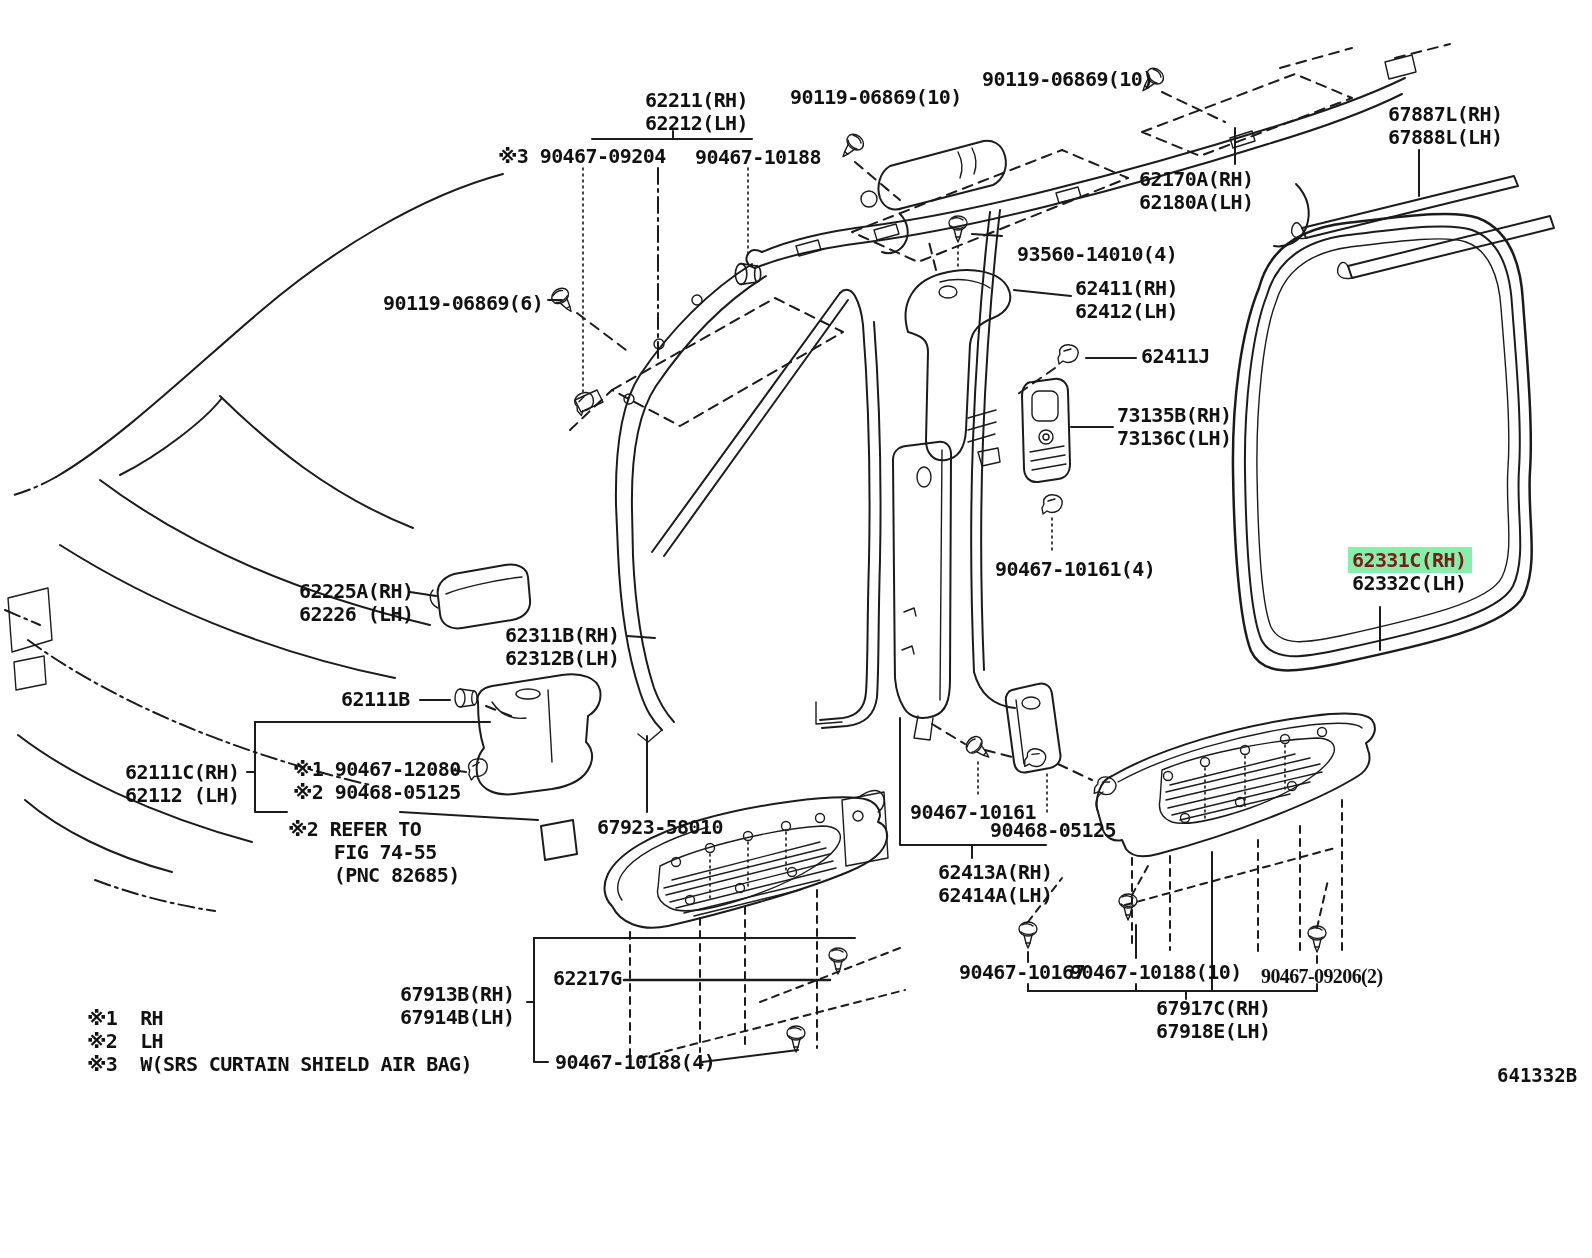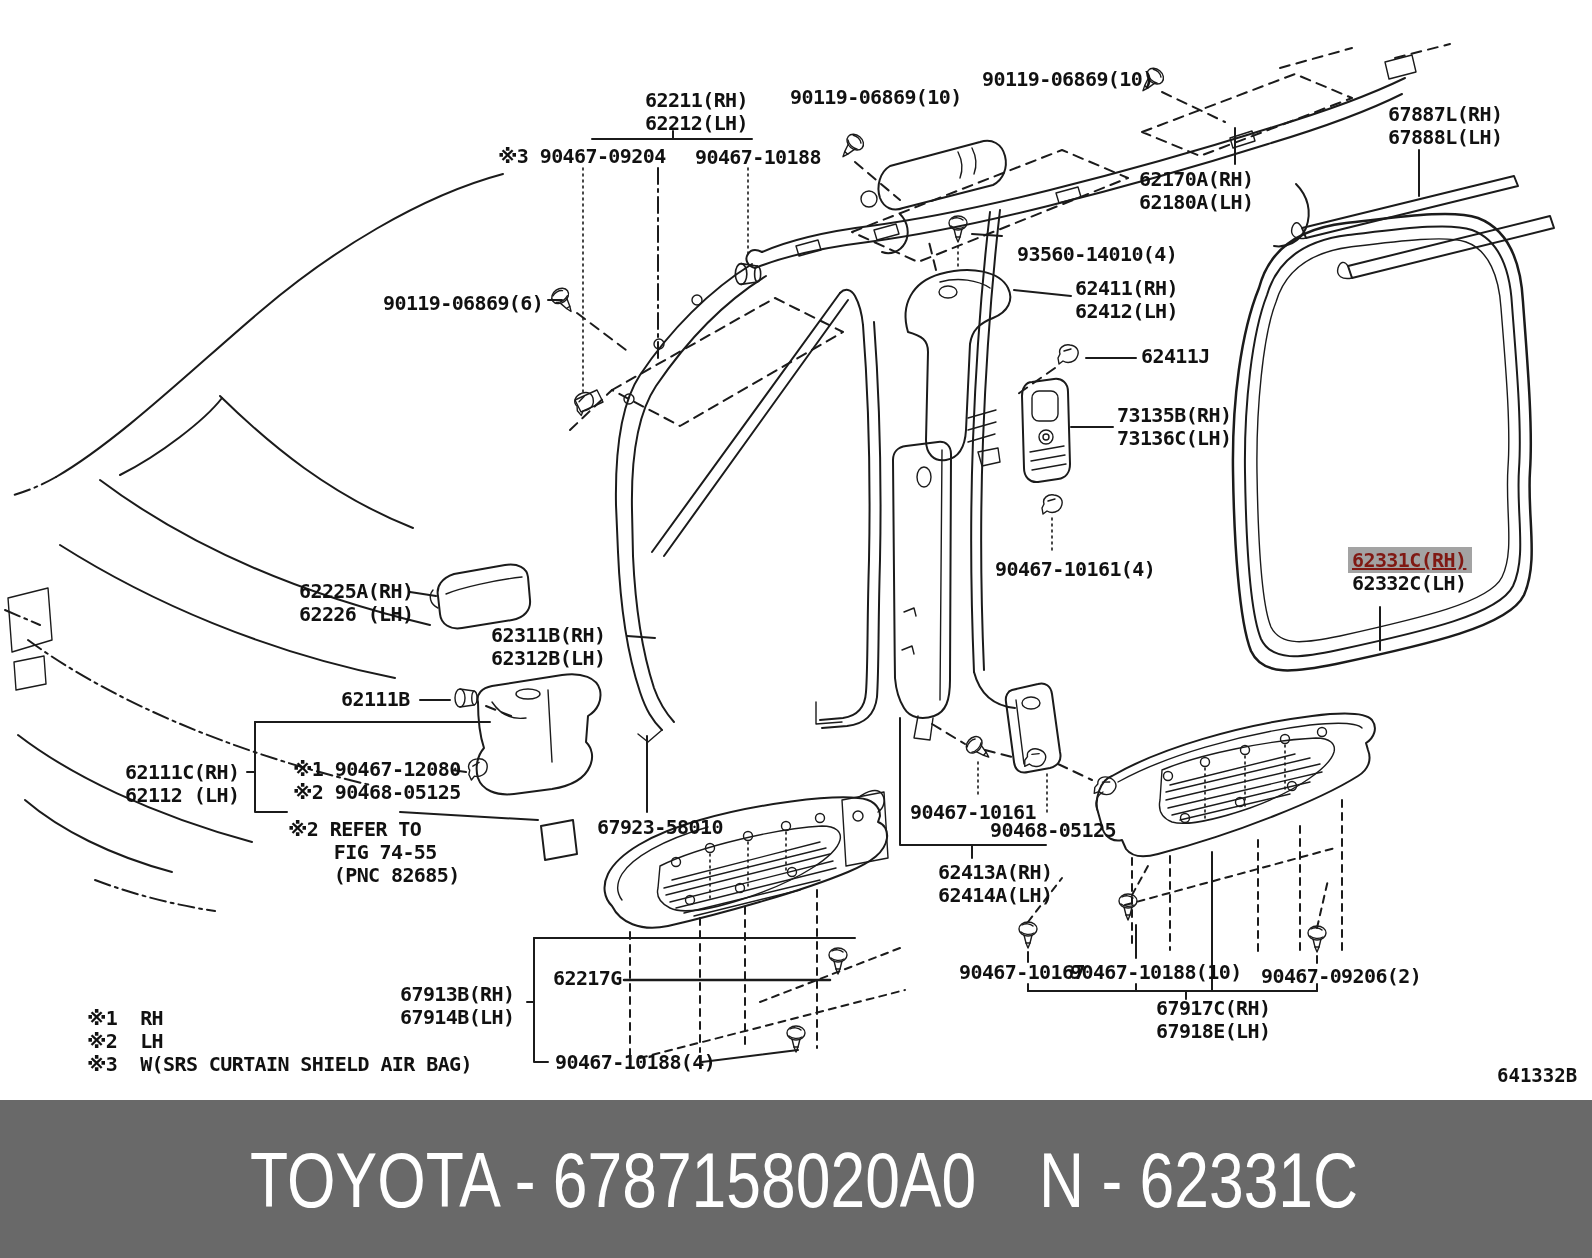--- a/index.html
+++ b/index.html
@@ -301,45 +301,41 @@
       <div class="lbl" style="left: 498px; top: 145px;"><span>※3 90467-09204</span></div>
       <div class="lbl" style="left: 695px; top: 146px;"><span>90467-10188</span></div>
       <div class="lbl" style="left: 1388px; top: 103px;"><span>67887L(RH)</span><span>67888L(LH)</span></div>
       <div class="lbl" style="left: 1139px; top: 168px;"><span>62170A(RH)</span><span>62180A(LH)</span></div>
       <div class="lbl" style="left: 1017px; top: 243px;"><span>93560-14010(4)</span></div>
       <div class="lbl" style="left: 383px; top: 292px;"><span>90119-06869(6)</span></div>
       <div class="lbl" style="left: 1075px; top: 277px;"><span>62411(RH)</span><span>62412(LH)</span></div>
       <div class="lbl" style="left: 1141px; top: 345px;"><span>62411J</span></div>
       <div class="lbl" style="left: 1117px; top: 404px;"><span>73135B(RH)</span><span>73136C(LH)</span></div>
       <div class="lbl" style="left: 995px; top: 558px;"><span>90467-10161(4)</span></div>
-      <div class="lbl" style="left: 1352px; top: 549px;"><span class="hl" style="background: #a3a3a3; color: rgb(128, 25, 19); text-decoration: underline;">62331C(RH)</span><span>62332C(LH)</span></div>
+      <div class="lbl" style="left: 1352px; top: 549px;"><span class="hl" style="background: #86efac; color: rgb(128, 25, 19);">62331C(RH)</span><span>62332C(LH)</span></div>
       <div class="lbl" style="left: 299px; top: 580px;"><span>62225A(RH)</span><span>62226 (LH)</span></div>
-      <div class="lbl" style="left: 491px; top: 624px;"><span>62311B(RH)</span><span>62312B(LH)</span></div>
+      <div class="lbl" style="left: 505px; top: 624px;"><span>62311B(RH)</span><span>62312B(LH)</span></div>
       <div class="lbl" style="left: 341px; top: 688px;"><span>62111B</span></div>
       <div class="lbl" style="left: 125px; top: 761px;"><span>62111C(RH)</span><span>62112 (LH)</span></div>
       <div class="lbl" style="left: 293px; top: 758px;"><span>※1 90467-12080</span><span>※2 90468-05125</span></div>
       <div class="lbl" style="left: 288px; top: 818px;"><span>※2 REFER TO</span><span>    FIG 74-55</span><span>    (PNC 82685)</span></div>
       <div class="lbl" style="left: 597px; top: 816px; text-align: right;"><span>67923-58010</span></div>
       <div class="lbl" style="left: 910px; top: 801px;"><span>90467-10161</span></div>
       <div class="lbl" style="left: 990px; top: 819px; text-align: center;"><span>90468-05125</span></div>
       <div class="lbl" style="left: 938px; top: 861px;"><span>62413A(RH)</span><span>62414A(LH)</span></div>
       <div class="lbl" style="left: 553px; top: 967px;"><span>62217G</span></div>
       <div class="lbl" style="left: 400px; top: 983px;"><span>67913B(RH)</span><span>67914B(LH)</span></div>
       <div class="lbl" style="left: 555px; top: 1051px;"><span>90467-10188(4)</span></div>
       <div class="lbl" style="left: 959px; top: 961px;"><span>90467-10167</span></div>
       <div class="lbl" style="left: 1070px; top: 961px;"><span>90467-10188(10)</span></div>
-      <div class="lbl" style="left: 1261px; top: 965px;"><span>90467-09206(2)</span></div>
+      <div class="lbl" style="left: 1261px; top: 965px; font-family: Liberation Serif, serif;"><span>90467-09206(2)</span></div>
       <div class="lbl" style="left: 1156px; top: 997px;"><span>67917C(RH)</span><span>67918E(LH)</span></div>
     </div>
 
   <div id="legend">
       <div class="legend-item" style="left: 87px; top: 1006px;">※1  RH</div>
       <div class="legend-item" style="left: 87px; top: 1029px;">※2  LH</div>
       <div class="legend-item" style="left: 87px; top: 1052px;">※3  W(SRS CURTAIN SHIELD AIR BAG)</div>
     </div>
 
   <div id="diagram-code" style="left:1497px;top:1064px;">641332B</div>
 
-  <div id="banner" style="background: rgb(105, 105, 105); color: rgb(255, 255, 255);">
-    <span id="banner-left" class="bt">TOYOTA - 6787158020A0</span>
-    <span id="banner-right" class="bt">N - 62331C</span>
-  </div>
 </div>
 
 </body></html>

